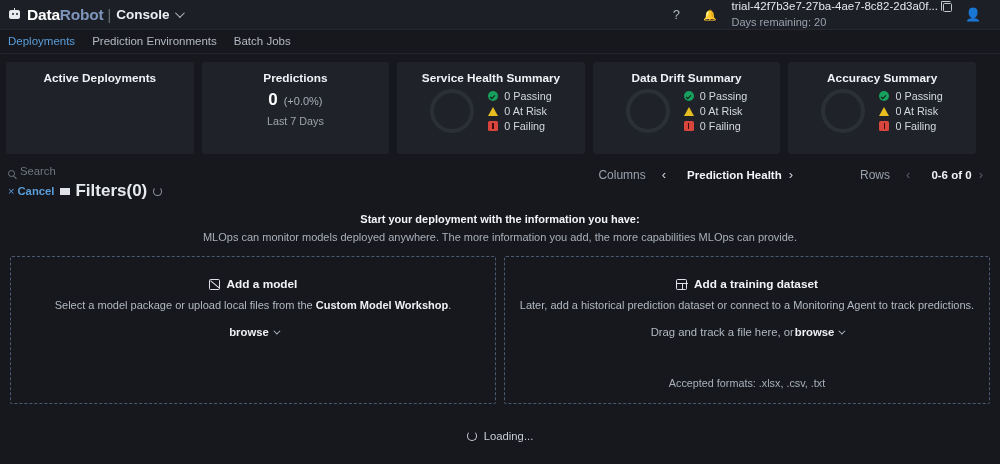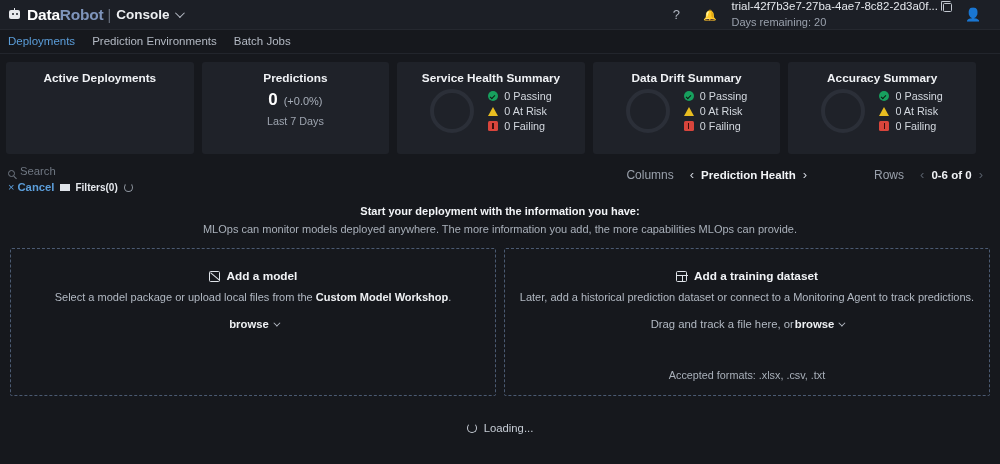--- a/index.html
+++ b/index.html
@@ -192,21 +192,21 @@
     transform: rotate(45deg);
   }
   .filter-line { display: flex; align-items: center; gap: 6px; }
   .cancel-btn {
     display: flex; align-items: center; gap: 3px;
     font-size: 11.3px; color: #5b9dd9; font-weight: bold; cursor: pointer;
   }
   .x-ico { font-size: 11px; font-weight: normal; }
   .filters-btn {
     display: flex; align-items: center; gap: 4px;
-    font-size: 10px; color: #e6e9ee; font-weight: bold; cursor: pointer;
+    font-size: 17px; color: #e6e9ee; font-weight: bold; cursor: pointer;
   }
   .funnel {
     width: 0; height: 0;
     border-left: 5px solid #dfe3e9;
     border-right: 5px solid #dfe3e9;
     border-top: 7px solid #dfe3e9;
     border-bottom: 0;
     margin-right: 1px;
   }
   .spinner-sm {
@@ -219,21 +219,21 @@
     display: flex; align-items: center; gap: 0;
     padding-top: 2px;
   }
   .pager-label { font-size: 12px; color: #9aa1ac; margin-right: 9px; padding-left: 44px; }
   .pager-arrow {
     font-size: 13px; color: #cfd4dc; padding: 0 7px; cursor: pointer;
   }
   .pager-arrow.dim { color: #565d68; }
   .pager-value {
     font-size: 11.5px; font-weight: bold; color: #f1f3f6;
-    min-width: 10px; text-align: center;
+    min-width: 10px; text-align: center; margin-left: 14px;
   }
   .pager-gap { width: 16px; }
 
   
   .empty-head { text-align: center; margin-top: 12px; }
   .empty-title { font-size: 11px; font-weight: bold; color: #f2f4f7; }
   .empty-sub { font-size: 11px; color: #a9b0ba; margin-top: 6px; }
 
   .panels {
     display: flex; gap: 8px;

